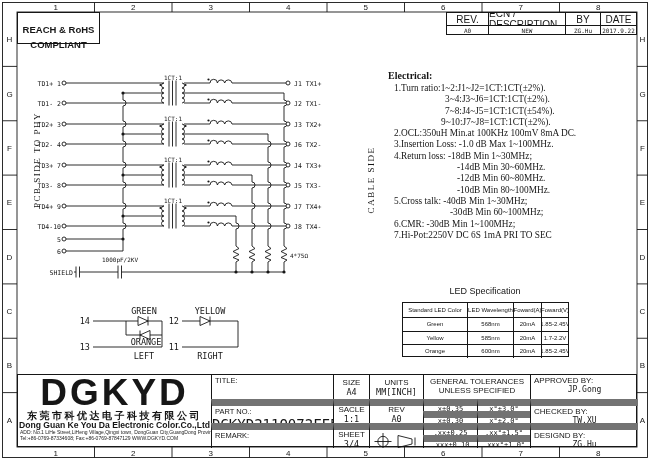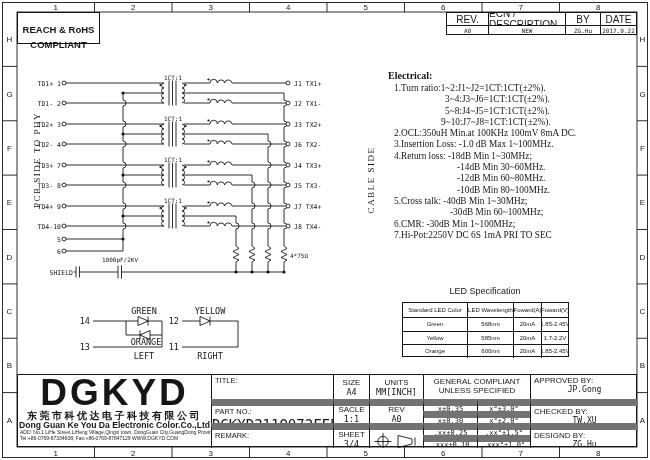--- a/index.html
+++ b/index.html
@@ -283,21 +283,21 @@
     <div>A0</div>
     <div>NEW</div>
     <div>ZG.Hu</div>
     <div>2017.9.22</div>
   </div>
 
   <div class="abs elec">
     <div class="hd">Electrical:</div>
     <div class="ln ind-a">1.Turn ratio:1~2:J1~J2=1CT:1CT(±2%).</div>
     <div class="ln ind-b">3~4:J3~J6=1CT:1CT(±2%).</div>
-    <div class="ln ind-b">5~8:J4~J5=1CT:1CT(±2%).</div>
+    <div class="ln ind-b">7~8:J4~J5=1CT:1CT(±54%).</div>
     <div class="ln ind-c">9~10:J7~J8=1CT:1CT(±2%).</div>
     <div class="ln ind-a">2.OCL:350uH Min.at 100KHz 100mV 8mA DC.</div>
     <div class="ln ind-a">3.Insertion Loss: -1.0 dB Max 1~100MHz.</div>
     <div class="ln ind-a">4.Return loss: -18dB Min 1~30MHz;</div>
     <div class="ln ind-d">-14dB Min 30~60MHz.</div>
     <div class="ln ind-d">-12dB Min 60~80MHz.</div>
     <div class="ln ind-d">-10dB Min 80~100MHz.</div>
     <div class="ln ind-a">5.Cross talk: -40dB Min 1~30MHz;</div>
     <div class="ln ind-e">-30dB Min 60~100MHz;</div>
     <div class="ln ind-a">6.CMR: -30dB Min 1~100MHz;</div>
@@ -381,21 +381,21 @@
       <svg width="52" height="23" viewBox="0 0 52 23">
         <g stroke="#161616" stroke-width="0.9" fill="none">
           <circle cx="13" cy="11.5" r="5.2"></circle>
           <path d="M4.5 11.5 H21.5 M13 3 V20"></path>
           <path d="M28 5.5 V17.5 M28 5.5 L42 9 M28 17.5 L42 14 M42 9 V14 M45 7.5 V15.5"></path>
         </g>
       </svg>
     </div>
 
     <div class="tb bl" style="left:405px;top:0;width:107px;height:24px;text-align:center;">
-      <div style="font-size:8px;margin-top:2px;">GENERAL COMPLIANT</div>
+      <div style="font-size:8px;margin-top:2px;">GENERAL TOLERANCES</div>
       <div style="font-size:8px;">UNLESS SPECIFIED</div>
     </div>
     <div class="tb bl bt" style="left:405px;top:24px;width:54px;height:12px;">
         <div class="tolcell">x±0.35</div>
       </div>
     <div class="tb bl bt" style="left:459px;top:24px;width:53px;height:12px;">
         <div class="tolcell">x°±3.0°</div>
       </div>
     <div class="tb bl bt" style="left:405px;top:36px;width:54px;height:12px;">
         <div class="tolcell">x±0.30</div>

